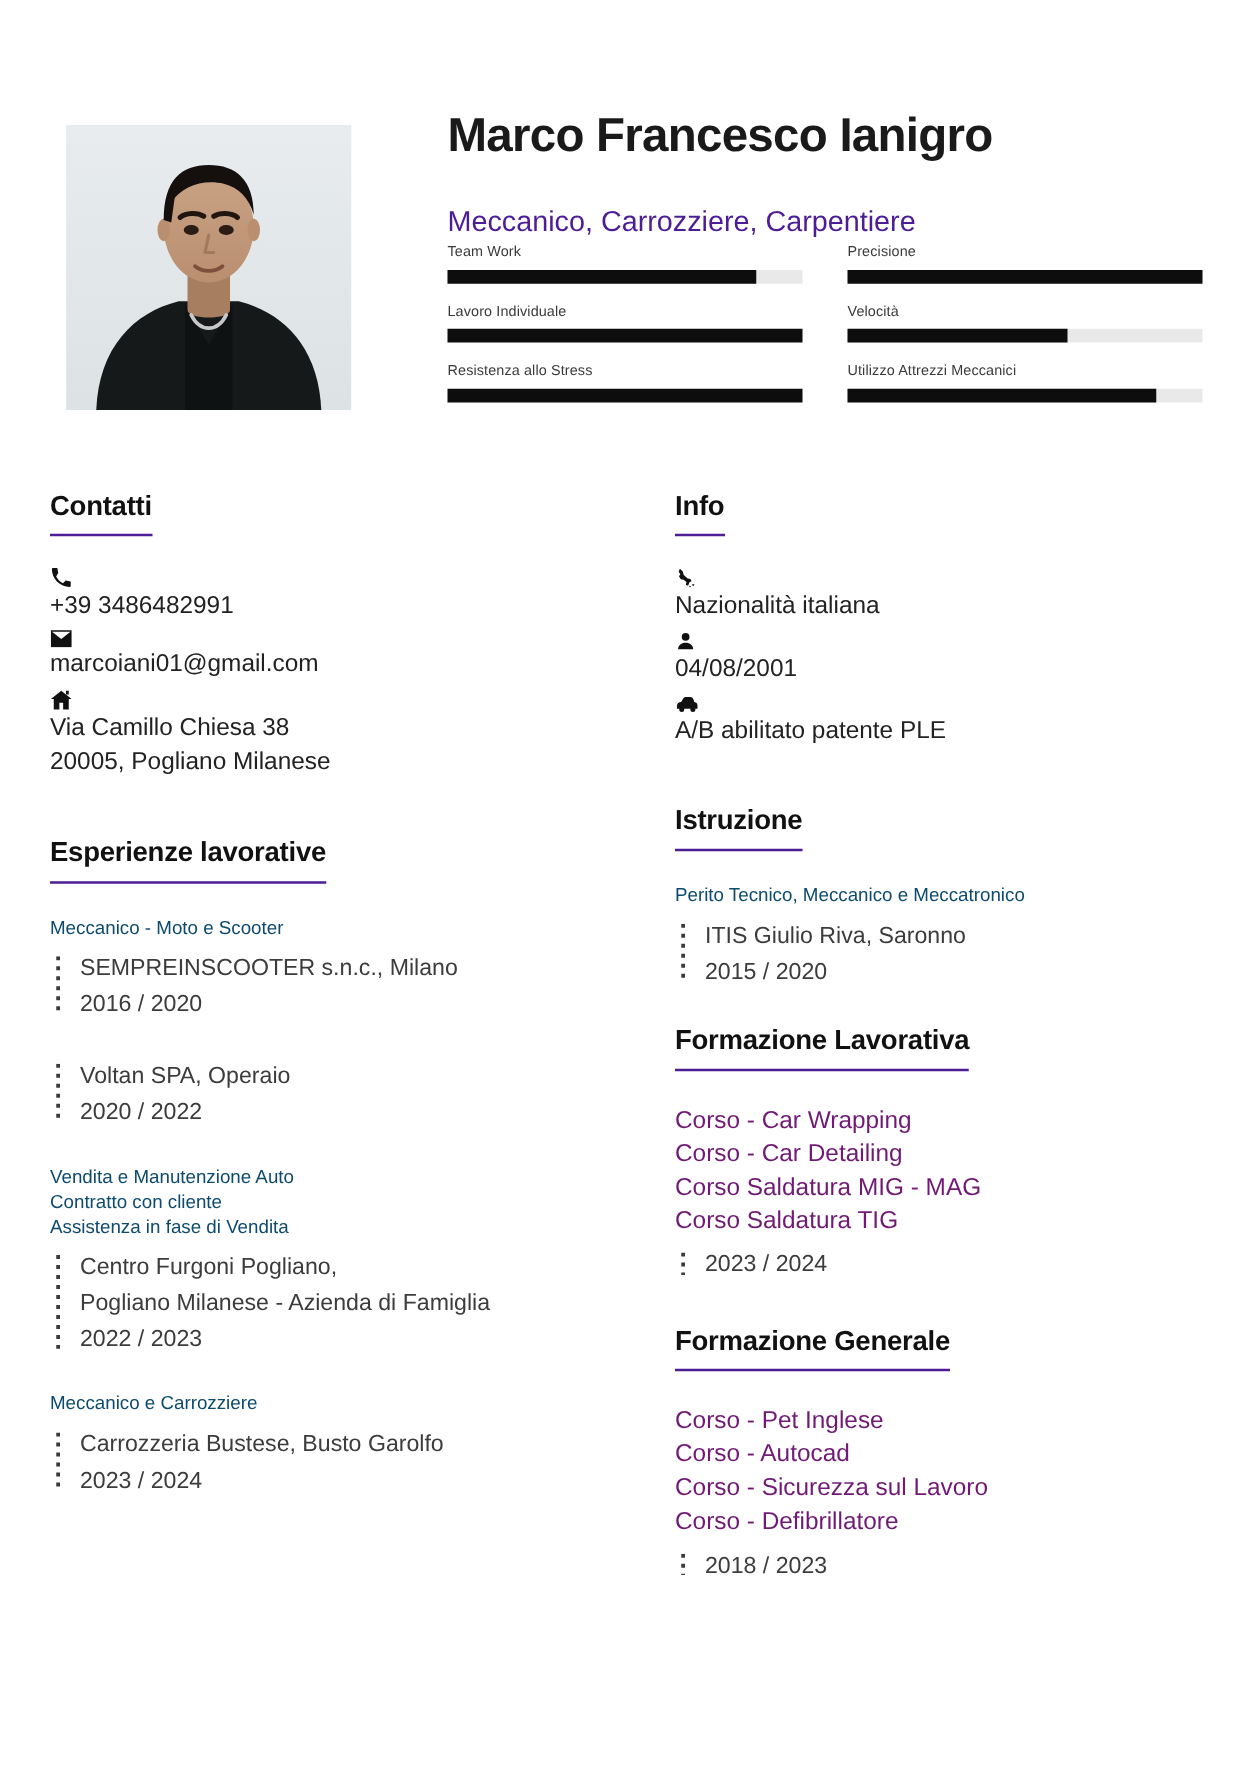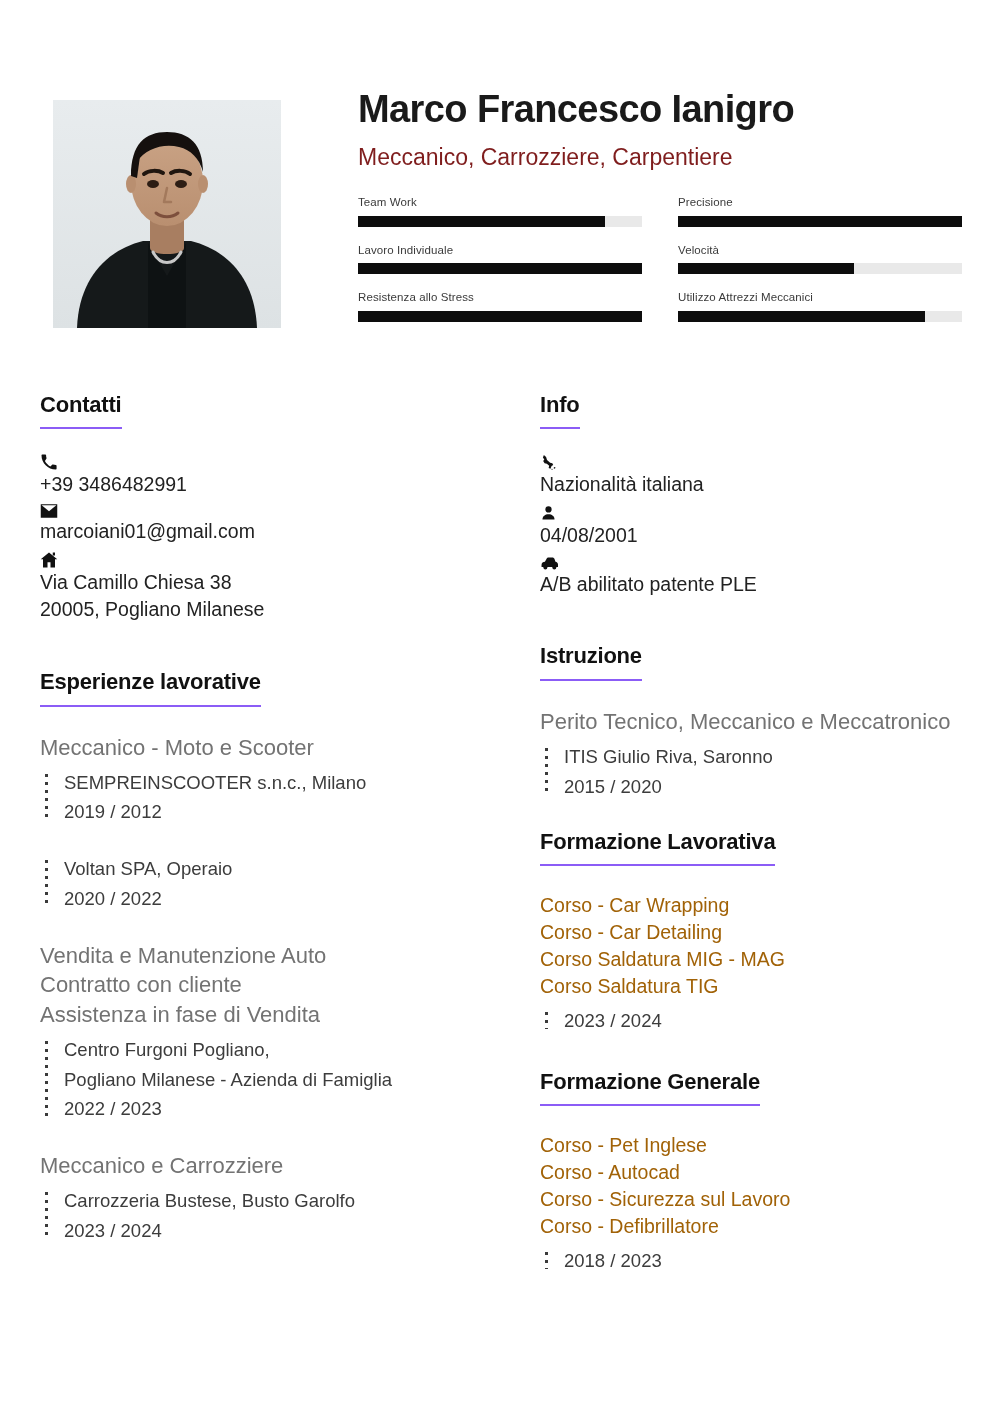--- a/index.html
+++ b/index.html
@@ -41,22 +41,22 @@
     font-size: 38px;
     font-weight: 800;
     letter-spacing: -0.6px;
     color: #1a1a1a;
     margin: 0;
     line-height: 1.15;
   }
   .cv-role {
     font-size: 23px;
     font-weight: 400;
-    color: #7f1d1d;
-    margin: 12px 0 0 0;
+    color: #4c1d95;
+    margin: 32px 0 0 0;
     line-height: 1.2;
   }
 
   
   .skills {
     position: absolute;
     left: 358px; top: 196px;
     width: 604px;
     display: flex;
     gap: 36px;
@@ -94,21 +94,21 @@
   }
 
   .section { margin-bottom: 0; }
   .section-head {
     display: inline-block;
     font-size: 22px;
     font-weight: 800;
     letter-spacing: -0.2px;
     color: #111111;
     line-height: 1.2;
-    border-bottom: 2px solid #8b5cf6;
+    border-bottom: 2px solid #4c1d95;
     padding-bottom: 9px;
   }
 
   .contact-list, .info-list {
     margin-top: 20px;
   }
   .contact-row, .info-row {
     display: flex;
     align-items: flex-start;
     font-size: 19.5px;
@@ -125,22 +125,22 @@
     justify-content: flex-start;
   }
   .c-icon svg { display: block; }
   .c-text { flex: 1; }
   .c-text .sub { display: block; }
 
   
   .entries { margin-top: 26px; }
   .entry { margin-bottom: 28px; }
   .entry-title {
-    font-size: 22px;
-    color: #737373;
+    font-size: 15px;
+    color: #0c4a6e;
     line-height: 1.34;
     margin-bottom: 6px;
   }
   .entry-title div { white-space: nowrap; }
   .entry-details {
     position: relative;
     padding-left: 24px;
   }
   .entry-details::before {
     content: "";
@@ -156,21 +156,21 @@
   .entry-line {
     font-size: 18.5px;
     color: #3c3c3c;
     line-height: 1.58;
     white-space: nowrap;
   }
 
   .course-list { margin-top: 26px; }
   .course-line {
     font-size: 19.5px;
-    color: #a16207;
+    color: #701a75;
     line-height: 1.38;
     white-space: nowrap;
   }
   .course-period {
     position: relative;
     padding-left: 24px;
     margin-top: 6px;
   }
   .course-period::before {
     content: "";
@@ -329,21 +329,21 @@
     <div class="section-head">Esperienze lavorative</div>
 
     <div class="entries">
 
       <div class="entry">
         <div class="entry-title">
           <div>Meccanico - Moto e Scooter</div>
         </div>
         <div class="entry-details">
           <div class="entry-line">SEMPREINSCOOTER s.n.c., Milano</div>
-          <div class="entry-line">2019 / 2012</div>
+          <div class="entry-line">2016 / 2020</div>
         </div>
       </div>
 
       <div class="entry">
         <div class="entry-details">
           <div class="entry-line">Voltan SPA, Operaio</div>
           <div class="entry-line">2020 / 2022</div>
         </div>
       </div>
 

